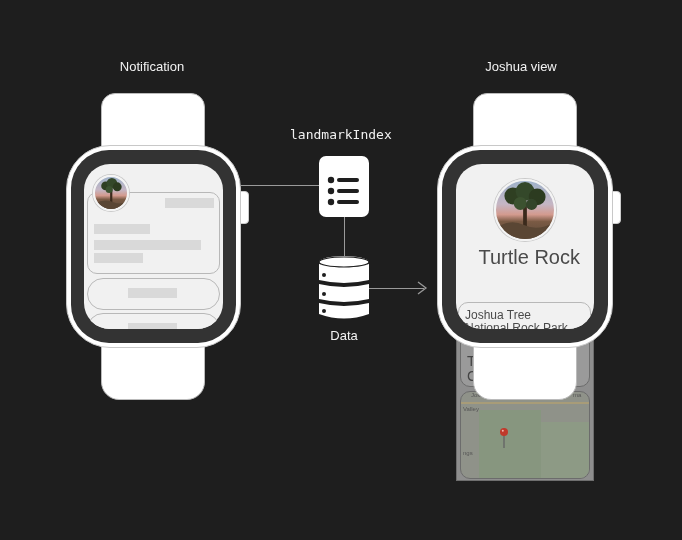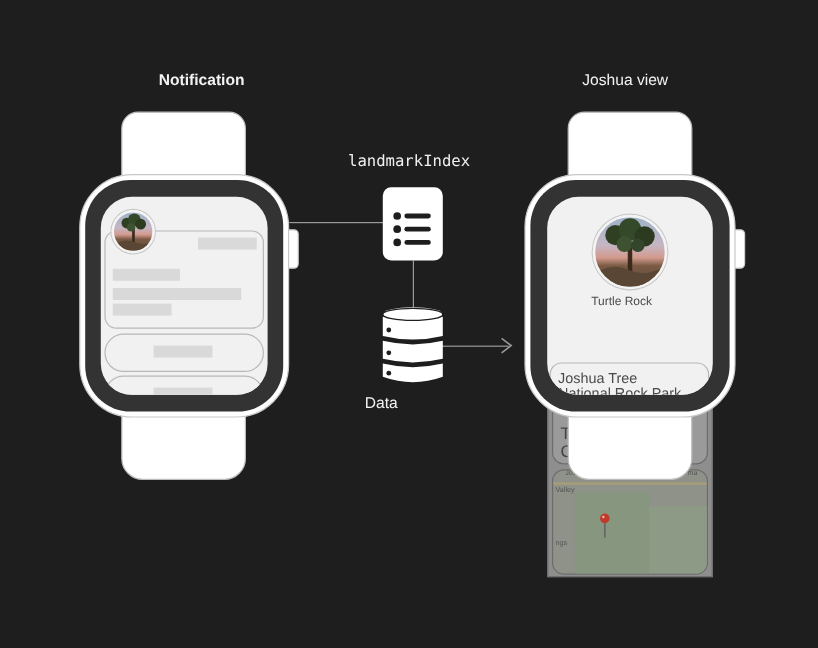--- a/index.html
+++ b/index.html
@@ -54,21 +54,21 @@
     }
     .ov-card { position: absolute; border: 1px solid #6c6c6c; border-radius: 10px; box-sizing: border-box; background: #9a9a9a; }
     .map {
       position: absolute; border-radius: 10px; overflow: hidden; border: 1px solid #6c6c6c; box-sizing: border-box;
       background: #8f9289;
     }
   </style>
 </head>
 <body>
 
-<div class="label" style="left:88px; top:59px;font-weight:bold;">Notification</div>
+<div class="label" style="left:72px; top:59px;">Notification</div>
 <div class="label" style="left:441px; top:59px;">Joshua view</div>
 
 <div>
   <div class="strap strap-top" style="left:101px; top:93px; width:104px; height:60px;"></div>
   <div class="strap strap-bottom" style="left:101px; top:340px; width:104px; height:60px;"></div>
   <div class="crown" style="left:236px; top:191px; width:13px; height:33px;"></div>
   <div class="case" style="left:66px; top:145px; width:175px; height:203px;"></div>
   <div class="bezel" style="left:71px; top:150px; width:165px; height:193px;"></div>
   <div class="screen" style="left:84px; top:164px; width:139px; height:165px;">
     <div class="card" style="left:3px; top:28px; width:133px; height:82px; border-radius:10px;">
@@ -119,21 +119,21 @@
 <svg class="abs" style="left:318px; top:255px;" width="52" height="66" viewBox="0 0 52 66">
   <ellipse cx="26" cy="7" rx="25" ry="6" fill="#fff"></ellipse>
   <path d="M1 9 V25 Q26 31 51 25 V9 Q26 15 1 9 Z" fill="#fff"></path>
   <path d="M1 29 V44 Q26 50 51 44 V29 Q26 35 1 29 Z" fill="#fff"></path>
   <path d="M1 48 V59 Q26 68 51 59 V48 Q26 54 1 48 Z" fill="#fff"></path>
   <ellipse cx="26" cy="7" rx="25" ry="5" fill="none" stroke="#1e1e1e" stroke-width="1.2"></ellipse>
   <circle cx="6" cy="20" r="2" fill="#1e1e1e"></circle>
   <circle cx="6" cy="39" r="2" fill="#1e1e1e"></circle>
   <circle cx="6" cy="56" r="2" fill="#1e1e1e"></circle>
 </svg>
-<div class="abs" style="left:304px; top:328px; width:80px; text-align:left; font-size:13px; color:#f2f2f2;">Data</div>
+<div class="abs" style="left:304px; top:328px; width:80px; text-align:center; font-size:13px; color:#f2f2f2;">Data</div>
 
 <div>
 
   <div class="overflow" style="left:456px; top:330px; width:138px; height:151px;">
     <div class="ov-card" style="left:3px; top:2px; width:130px; height:54px;">
       <div class="abs" style="left:6px; top:20px; font-size:14px; color:#444; line-height:15px;">T</div>
       <div class="abs" style="left:6px; top:35px; font-size:14px; color:#444; line-height:15px;">C</div>
     </div>
     <div class="map" style="left:3px; top:60px; width:130px; height:88px;">
       <div class="abs" style="left:0; top:10px; width:130px; height:2px; background:#a89c78;"></div>
@@ -161,19 +161,19 @@
       <svg class="tree" viewBox="0 0 62 62">
         <rect x="29" y="24" width="4" height="36" fill="#3b2a1c"></rect>
         <circle cx="18" cy="16" r="9" fill="#2f3f22"></circle>
         <circle cx="31" cy="11" r="10" fill="#34482a"></circle>
         <circle cx="44" cy="17" r="9" fill="#2c3b20"></circle>
         <circle cx="26" cy="24" r="7" fill="#3c5230"></circle>
         <circle cx="38" cy="25" r="6" fill="#33452a"></circle>
         <path d="M0 50 Q15 40 30 47 T62 44 V62 H0 Z" fill="#5a4634"></path>
       </svg>
     </div>
-    <div class="abs" style="left:0; top:82px; width:124px; text-align:center; font-size:10px; color:#4a4a4a;">Turtle Rock</div>
+    <div class="abs" style="left:0; top:82px; width:124px; text-align:right; font-size:20px; color:#4a4a4a;">Turtle Rock</div>
     <div class="card" style="left:2px; top:138px; width:133px; height:40px; border-radius:10px;">
       <div class="abs" style="left:6px; top:5px; font-size:12px; color:#4a4a4a;">Joshua Tree</div>
       <div class="abs" style="left:6px; top:18px; font-size:12px; color:#4a4a4a;">National Rock Park</div>
     </div>
   </div>
 </div>
 
 </body></html>

